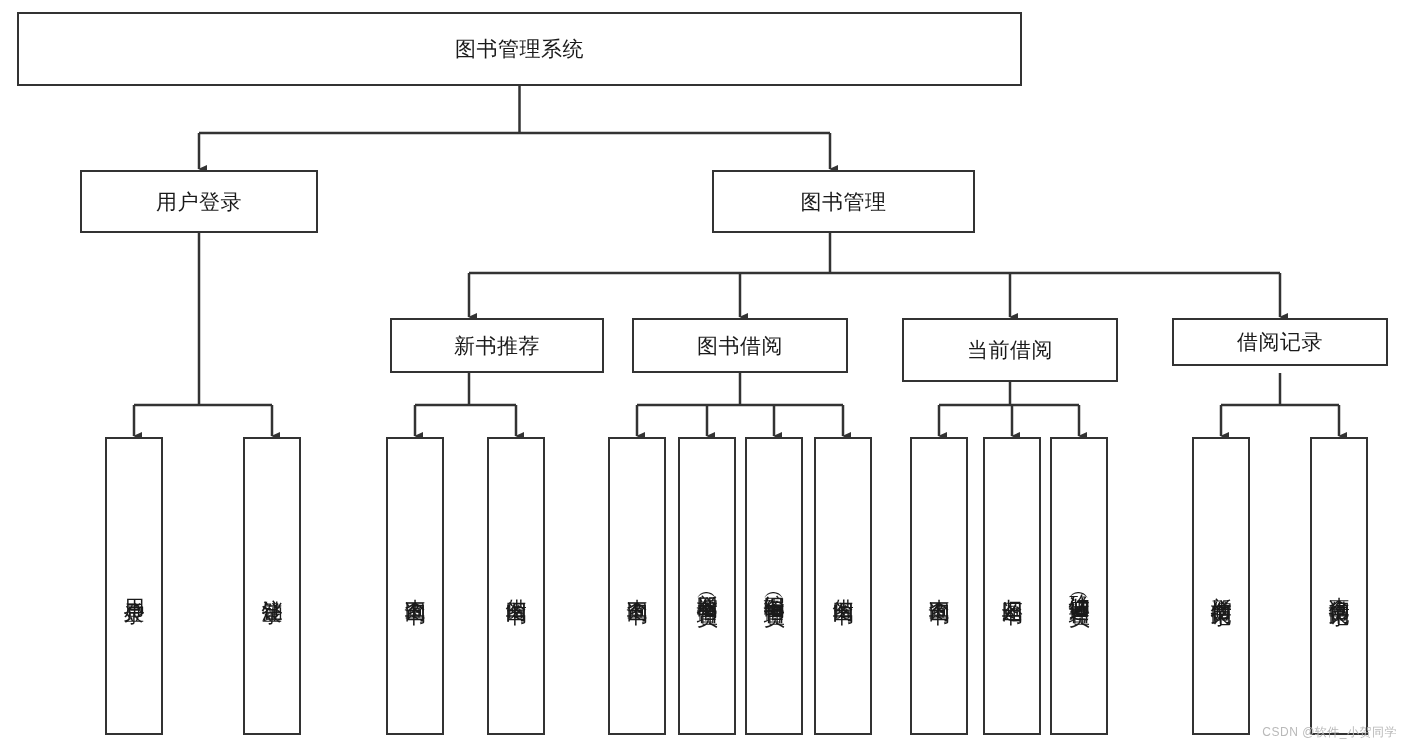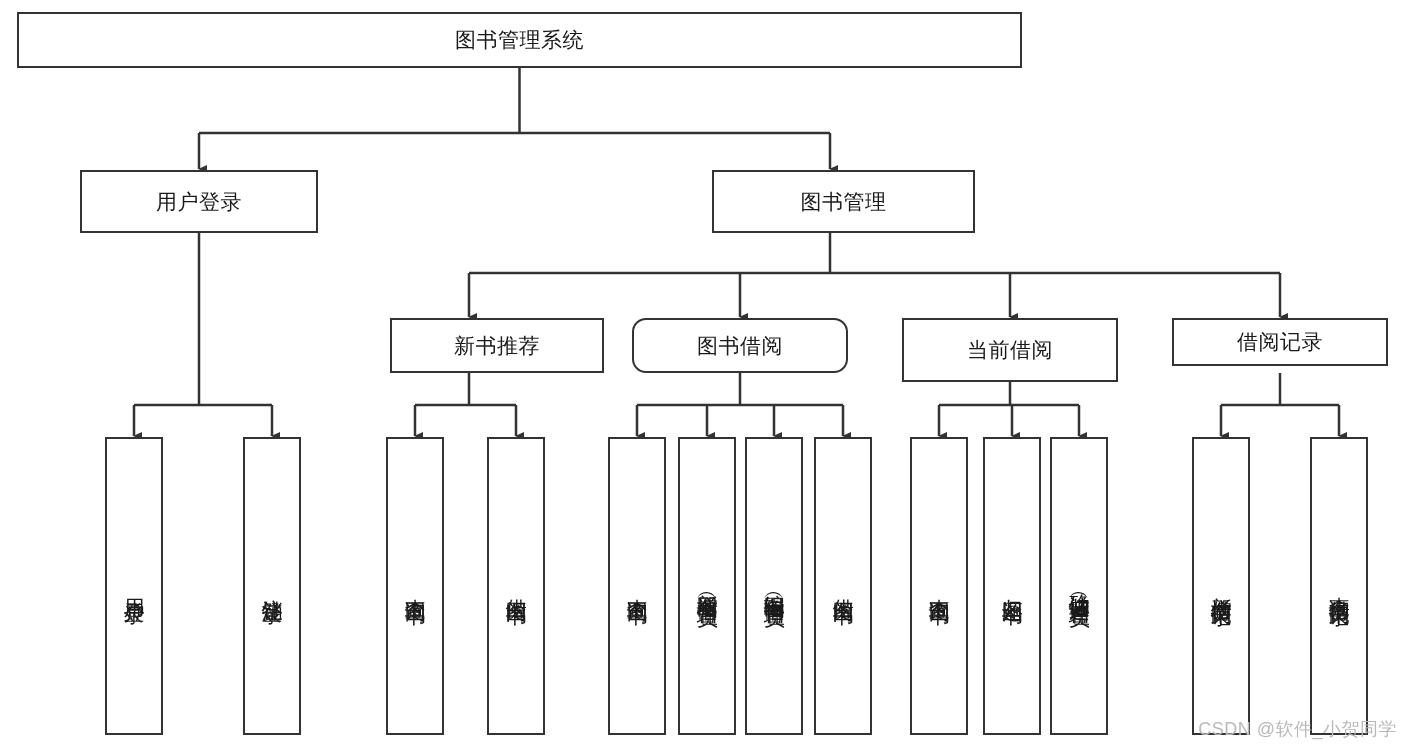--- a/index.html
+++ b/index.html
@@ -54,21 +54,21 @@
     white-space: nowrap;
   }
   .lbl {
     display: block;
     white-space: nowrap;
   }
   #watermark {
     position: absolute;
     right: 8px;
     bottom: 6px;
-    font-size: 18px;
+    font-size: 12px;
     color: #b9b9b9;
     letter-spacing: 0.5px;
     white-space: nowrap;
     user-select: none;
   }
 </style>
 </head>
 <body>
 
 <div id="canvas">
@@ -109,33 +109,33 @@
         <line x1="1012" y1="405" x2="1012" y2="436" stroke="#333333" stroke-width="2.5" marker-end="url(#arrowhead)"></line>
         <line x1="1079" y1="405" x2="1079" y2="436" stroke="#333333" stroke-width="2.5" marker-end="url(#arrowhead)"></line>
         <line x1="1280" y1="373" x2="1280" y2="405" stroke="#333333" stroke-width="2.5"></line>
         <line x1="1221" y1="405" x2="1339" y2="405" stroke="#333333" stroke-width="2.5"></line>
         <line x1="1221" y1="405" x2="1221" y2="436" stroke="#333333" stroke-width="2.5" marker-end="url(#arrowhead)"></line>
         <line x1="1339" y1="405" x2="1339" y2="436" stroke="#333333" stroke-width="2.5" marker-end="url(#arrowhead)"></line>
       </g>
   </svg>
 
   <div id="nodes">
-      <div class="node horizontal" style="left: 17px; top: 12px; width: 1005px; height: 56px; border-color: rgb(51, 51, 51); background: rgb(255, 255, 255);">
+      <div class="node horizontal" style="left: 17px; top: 12px; width: 1005px; height: 74px; border-color: rgb(51, 51, 51); background: rgb(255, 255, 255);">
         <span class="lbl">图书管理系统</span>
       </div>
       <div class="node horizontal" style="left: 80px; top: 170px; width: 238px; height: 63px; border-color: rgb(51, 51, 51); background: rgb(255, 255, 255);">
         <span class="lbl">用户登录</span>
       </div>
       <div class="node horizontal" style="left: 712px; top: 170px; width: 263px; height: 63px; border-color: rgb(51, 51, 51); background: rgb(255, 255, 255);">
         <span class="lbl">图书管理</span>
       </div>
       <div class="node horizontal" style="left: 362px; top: 318px; width: 214px; height: 55px; border-color: rgb(51, 51, 51); background: rgb(255, 255, 255); margin-left: 28px;">
         <span class="lbl">新书推荐</span>
       </div>
-      <div class="node horizontal" style="left: 632px; top: 318px; width: 216px; height: 55px; border-color: rgb(51, 51, 51); background: rgb(255, 255, 255); border-radius: 14px;">
+      <div class="node horizontal" style="left: 632px; top: 318px; width: 216px; height: 55px; border-color: rgb(51, 51, 51); background: rgb(255, 255, 255);">
         <span class="lbl">图书借阅</span>
       </div>
       <div class="node horizontal" style="left: 902px; top: 318px; width: 216px; height: 64px; border-color: rgb(51, 51, 51); background: rgb(255, 255, 255);">
         <span class="lbl">当前借阅</span>
       </div>
       <div class="node horizontal" style="left: 1172px; top: 318px; width: 216px; height: 48px; border-color: rgb(51, 51, 51); background: rgb(255, 255, 255);">
         <span class="lbl">借阅记录</span>
       </div>
       <div class="node vertical" style="left: 105px; top: 437px; width: 58px; height: 298px; border-color: rgb(51, 51, 51); background: rgb(255, 255, 255);">
         <span class="lbl">用户登录</span>

